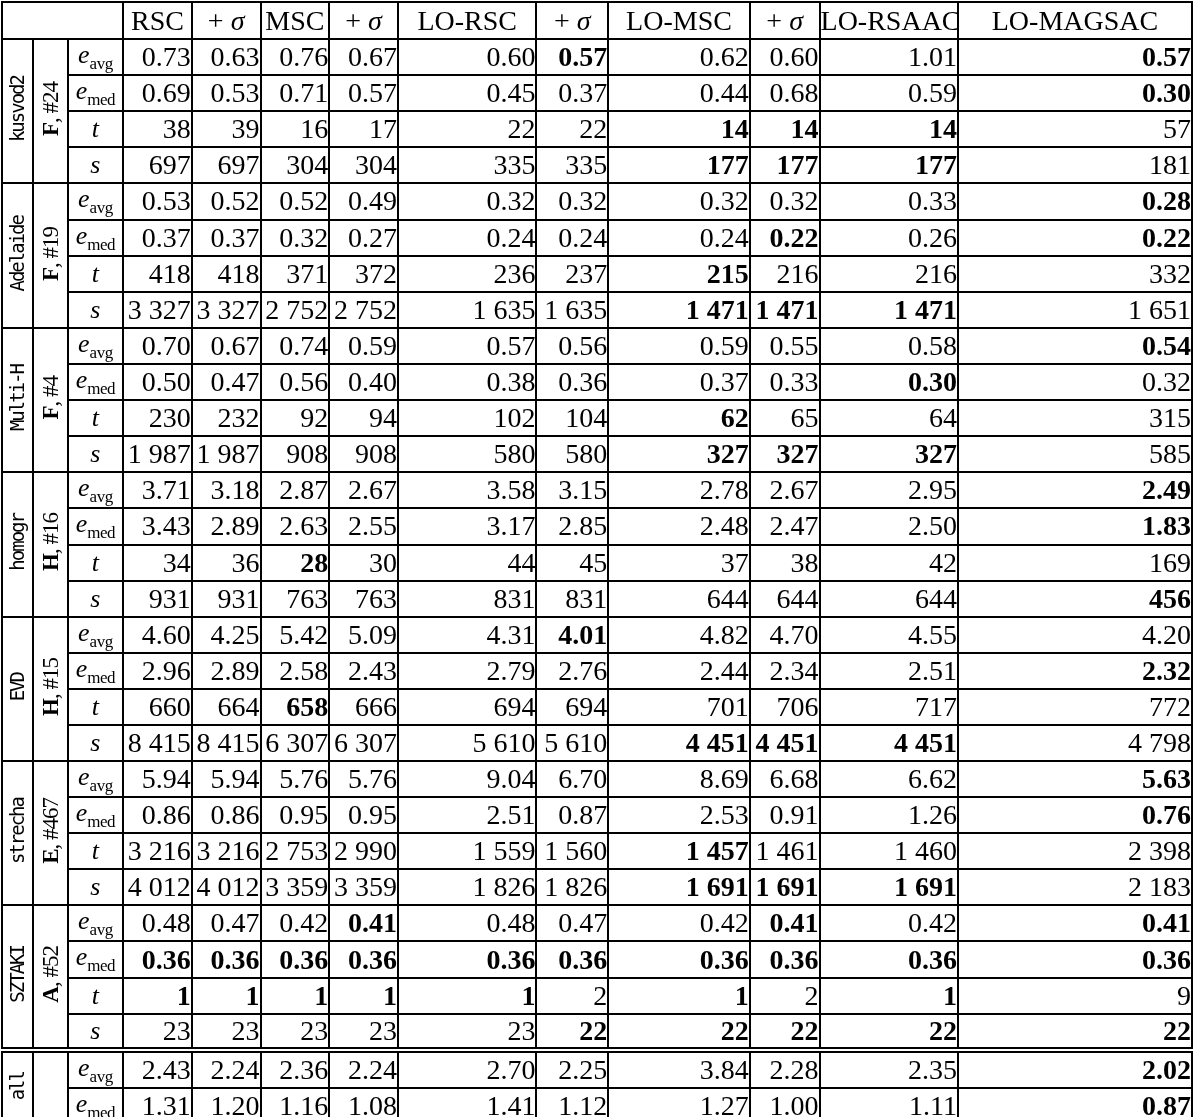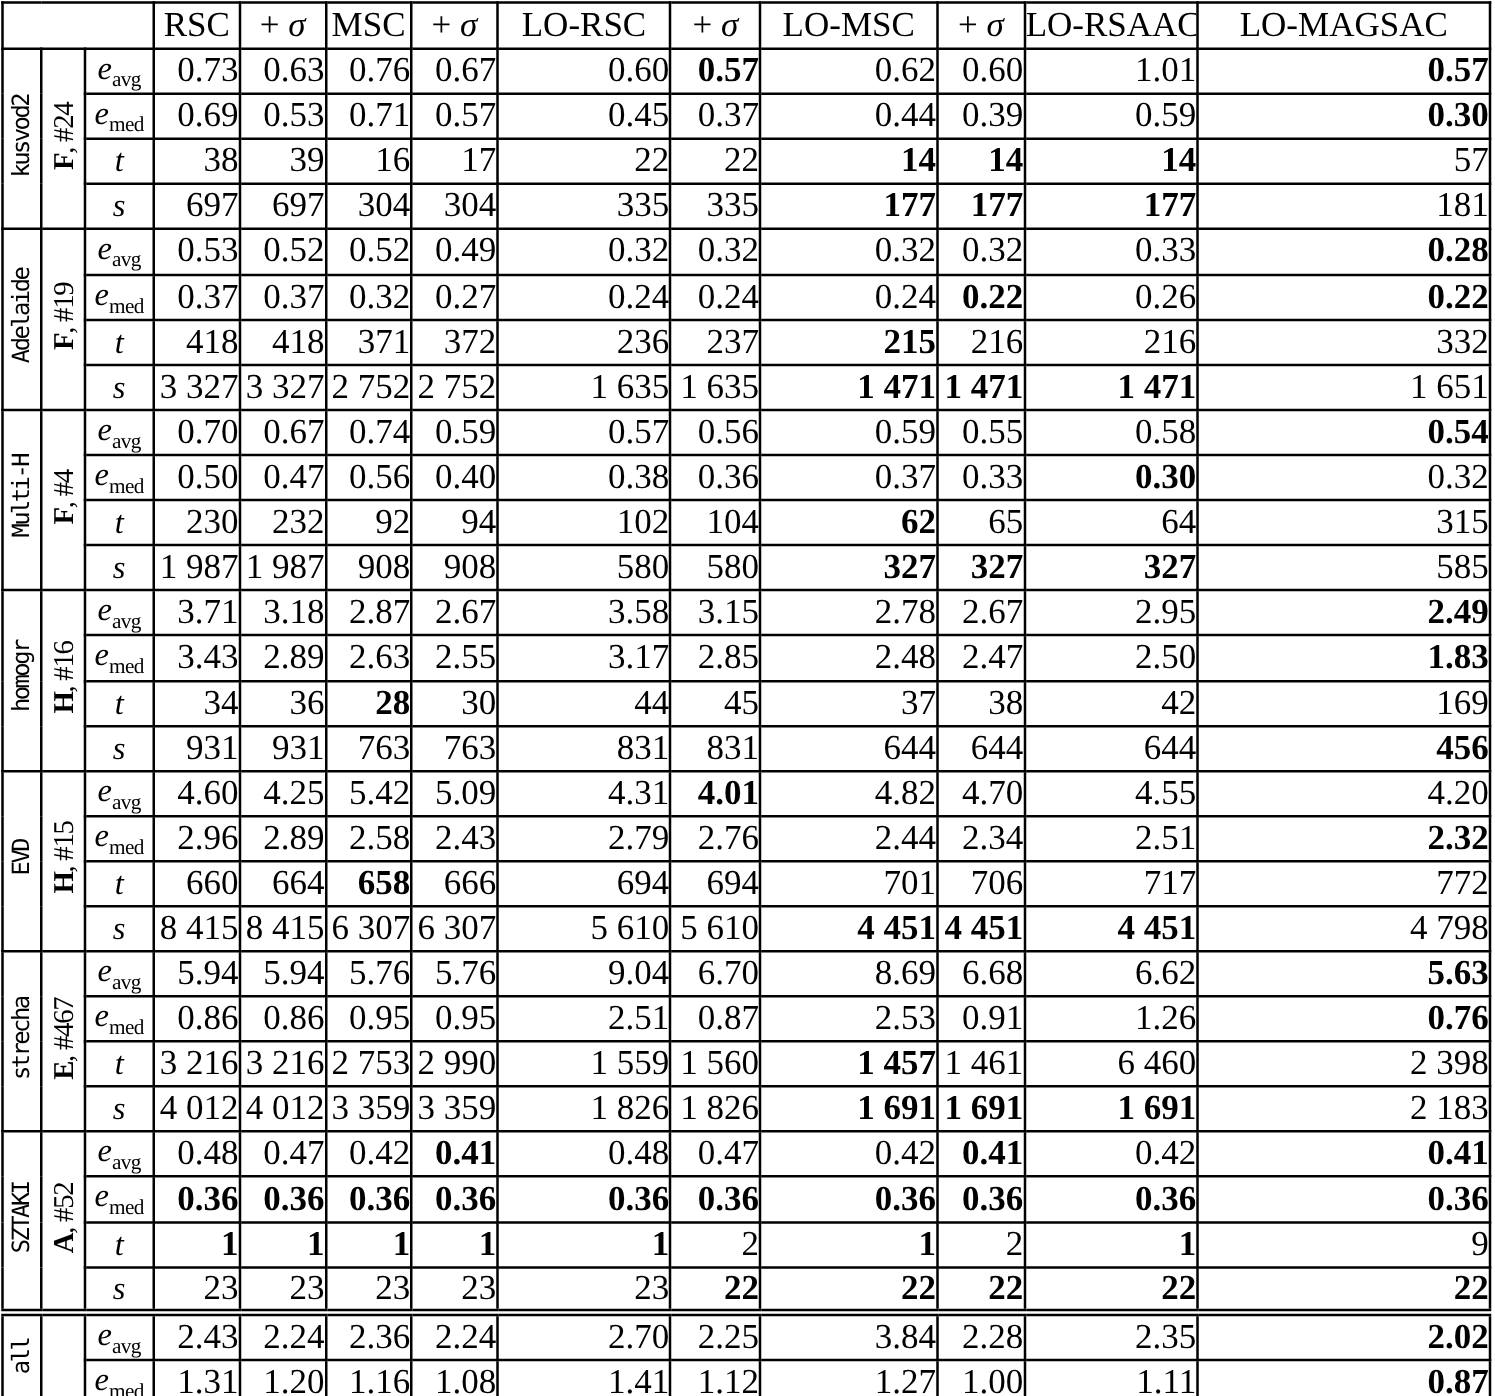--- a/index.html
+++ b/index.html
@@ -135,21 +135,21 @@
         </tr>
         <tr>
           <td class="metric"><i>e</i><sub>med</sub></td>
           <td class="num col0">0.69</td>
           <td class="num col1">0.53</td>
           <td class="num col2">0.71</td>
           <td class="num col3">0.57</td>
           <td class="num col4">0.45</td>
           <td class="num col5">0.37</td>
           <td class="num col6">0.44</td>
-          <td class="num col7">0.39</td>
+          <td class="num col7">0.68</td>
           <td class="num col8">0.59</td>
           <td class="num col9 bold">0.30</td>
         </tr>
         <tr>
           <td class="metric"><i>t</i></td>
           <td class="num col0">38</td>
           <td class="num col1">39</td>
           <td class="num col2">16</td>
           <td class="num col3">17</td>
           <td class="num col4">22</td>
@@ -419,21 +419,21 @@
         <tr>
           <td class="metric"><i>t</i></td>
           <td class="num col0">3 216</td>
           <td class="num col1">3 216</td>
           <td class="num col2">2 753</td>
           <td class="num col3">2 990</td>
           <td class="num col4">1 559</td>
           <td class="num col5">1 560</td>
           <td class="num col6 bold">1 457</td>
           <td class="num col7">1 461</td>
-          <td class="num col8">6 460</td>
+          <td class="num col8">1 460</td>
           <td class="num col9">2 398</td>
         </tr>
         <tr>
           <td class="metric"><i>s</i></td>
           <td class="num col0">4 012</td>
           <td class="num col1">4 012</td>
           <td class="num col2">3 359</td>
           <td class="num col3">3 359</td>
           <td class="num col4">1 826</td>
           <td class="num col5">1 826</td>

